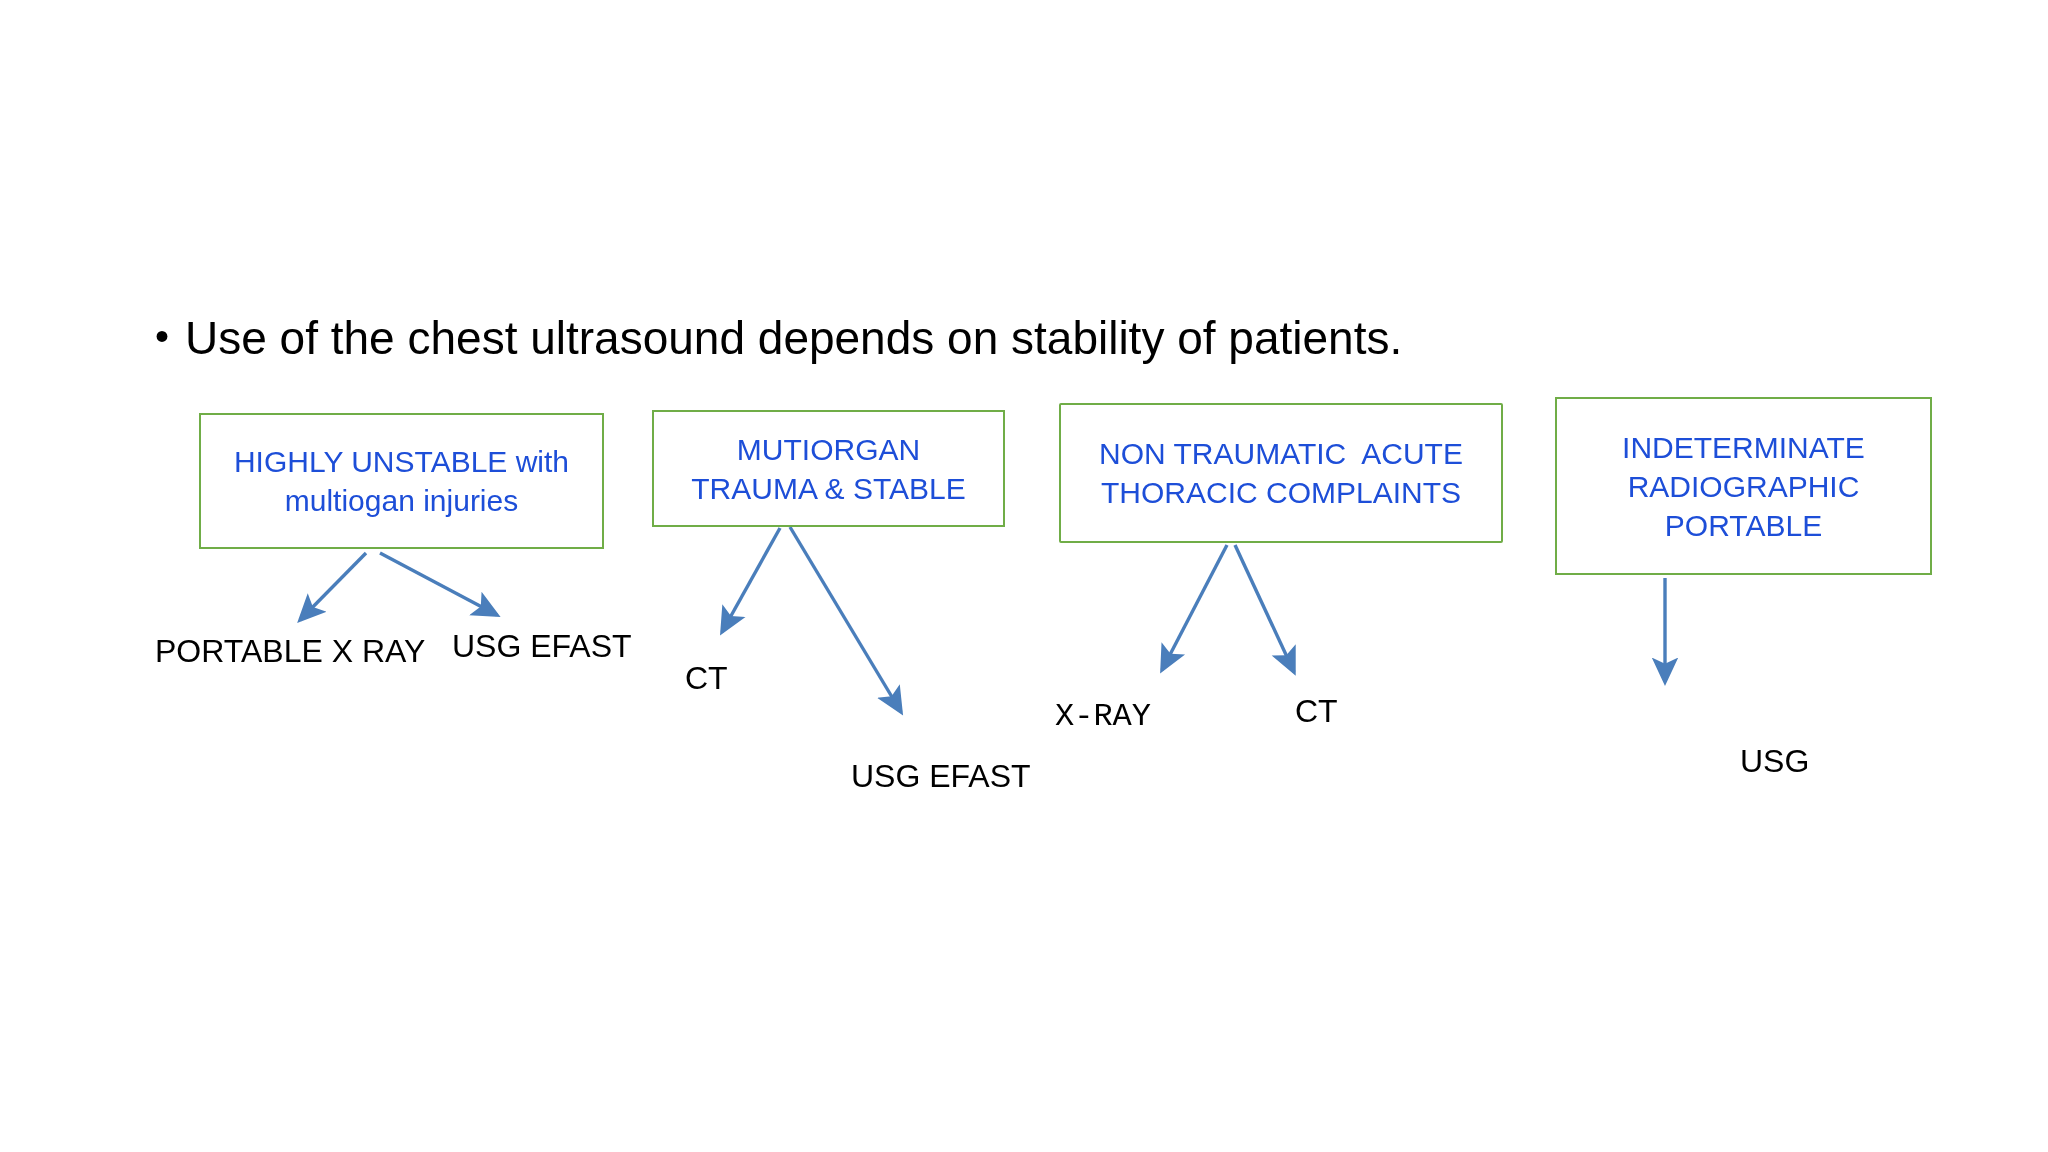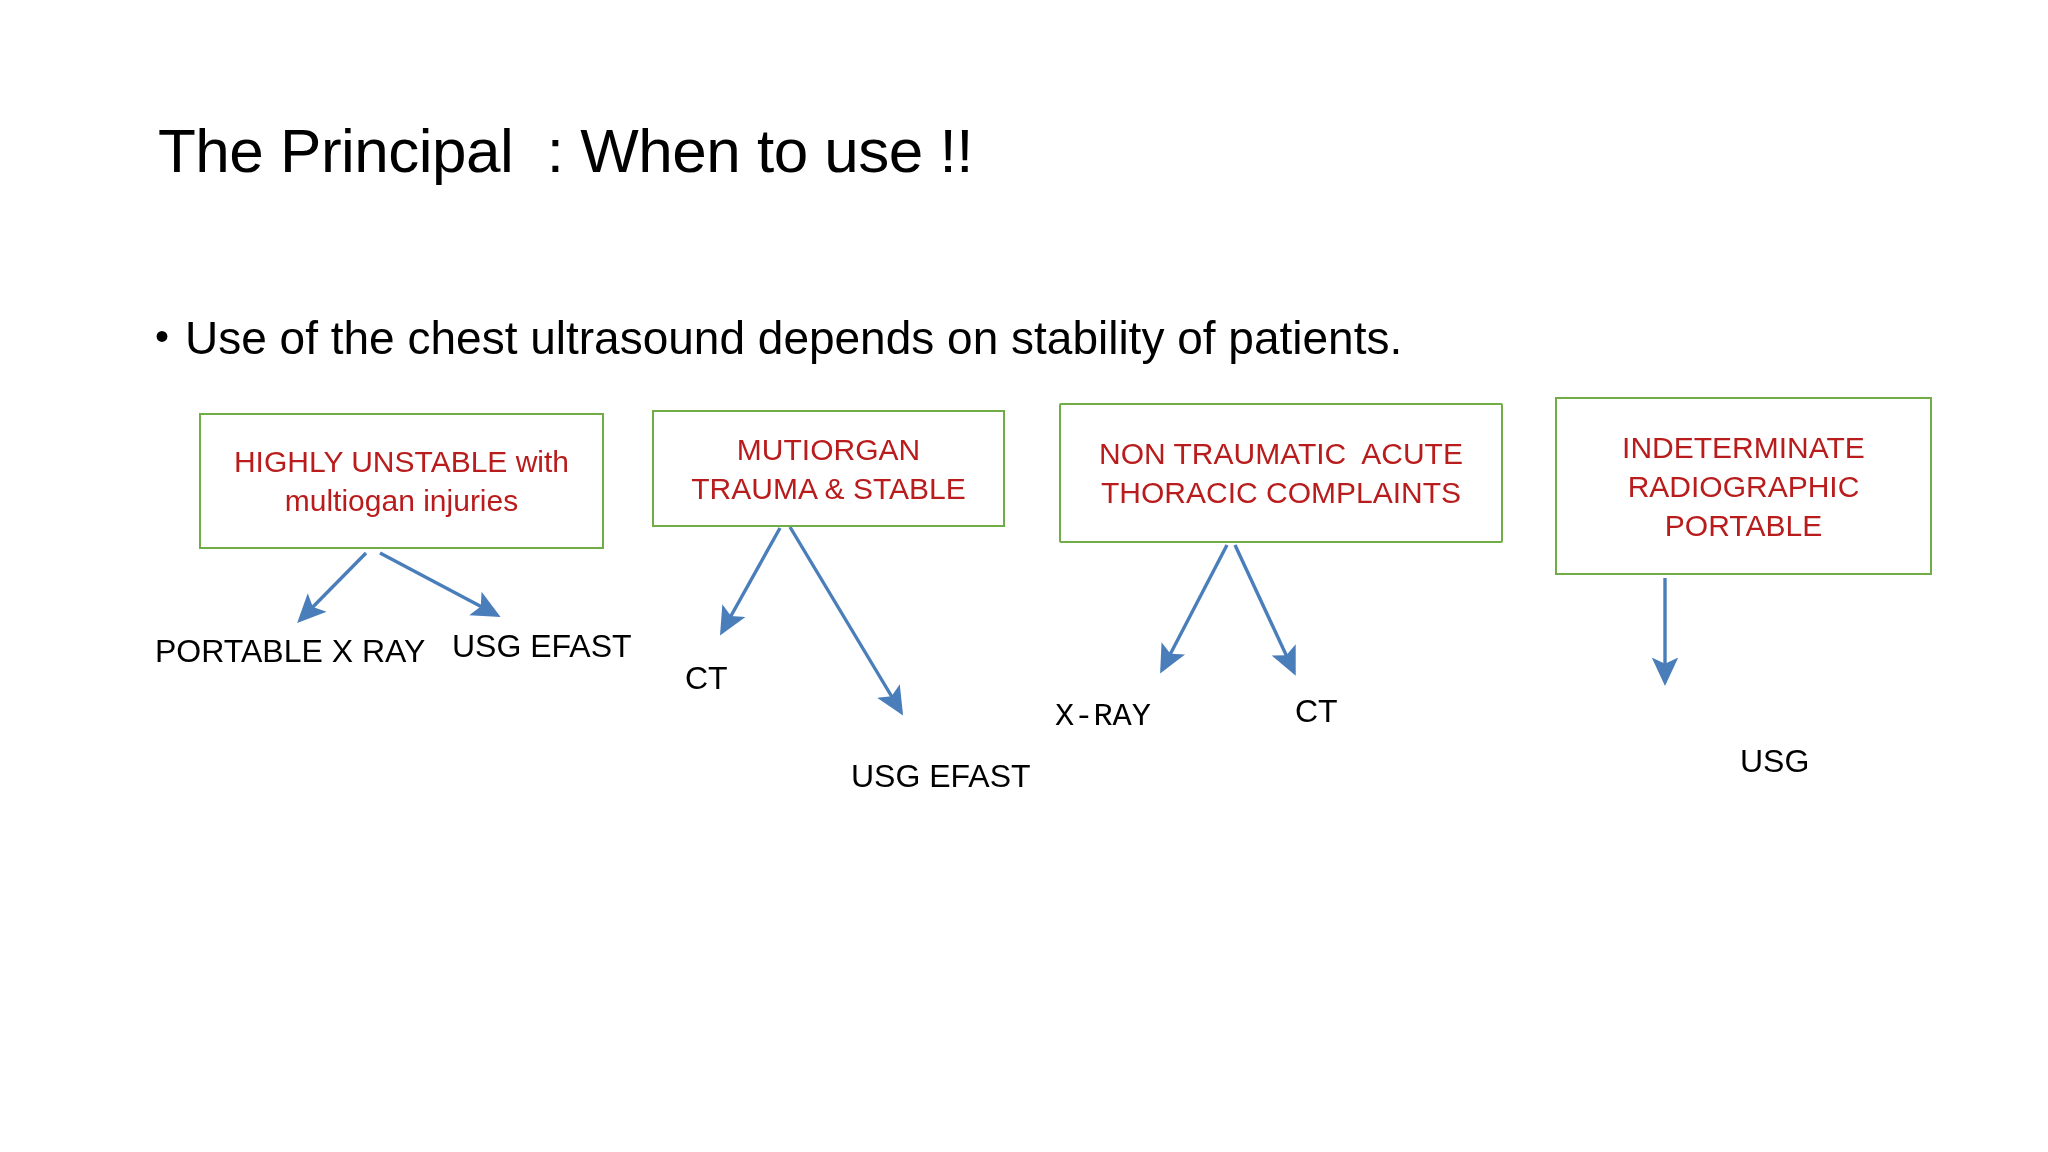--- a/index.html
+++ b/index.html
@@ -76,21 +76,21 @@
     box-sizing: border-box;
     border: 2px solid #70ad47;
     background: #ffffff;
     display: flex;
     flex-direction: column;
     align-items: center;
     justify-content: center;
     text-align: center;
     font-size: 30px;
     line-height: 1.30;
-    color: #b91c1c;
+    color: #1d4ed8;
     padding: 4px 8px;
   }
   .cat-box .ln { display: block; white-space: pre; }
 
   #box-1 { left: 199px; top: 413px; width: 405px; height: 136px; }
   #box-2 { left: 624px; top: 410px; width: 353px; height: 117px; margin-left: 28px; }
   #box-3 {
     left: 1059px; top: 403px; width: 444px; height: 140px;
     border-radius: 2px;
   }
@@ -110,21 +110,20 @@
   #leaf-usg-efast-2   { left: 851px; top: 759px; }
   #leaf-xray          { left: 1055px; top: 699px; font-family: Liberation Mono, monospace; }
   #leaf-ct-2          { left: 1295px; top: 694px; }
   #leaf-usg           { left: 1740px; top: 714px; margin-top: 30px; }
 </style>
 </head>
 <body>
 
 <div id="slide">
 
-  <div id="title">The Principal  : When to use !!</div>
 
   <div id="bullet-row">
     <span id="bullet-marker">•</span>
     <span id="bullet-text">Use of the chest ultrasound depends on stability of patients.</span>
   </div>
 
   <div id="diagram">
 
     <svg id="arrow-layer" viewBox="0 0 2048 1152">
       <defs>

